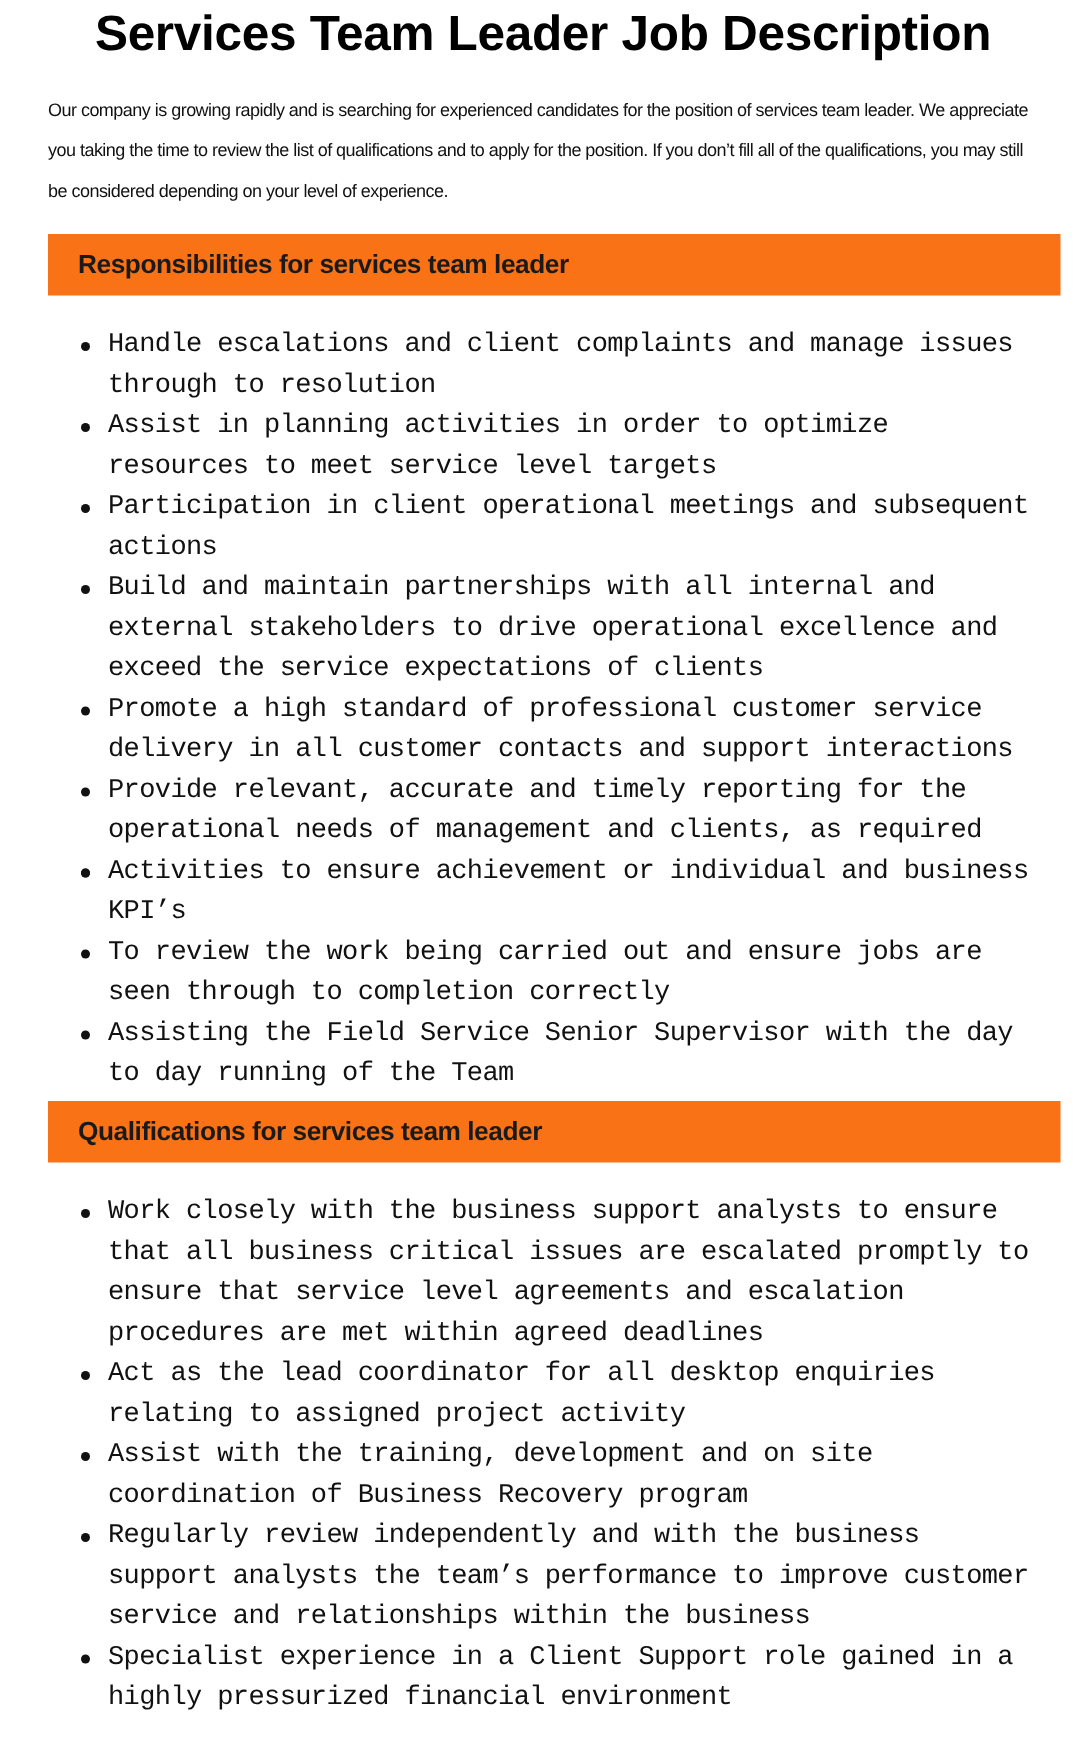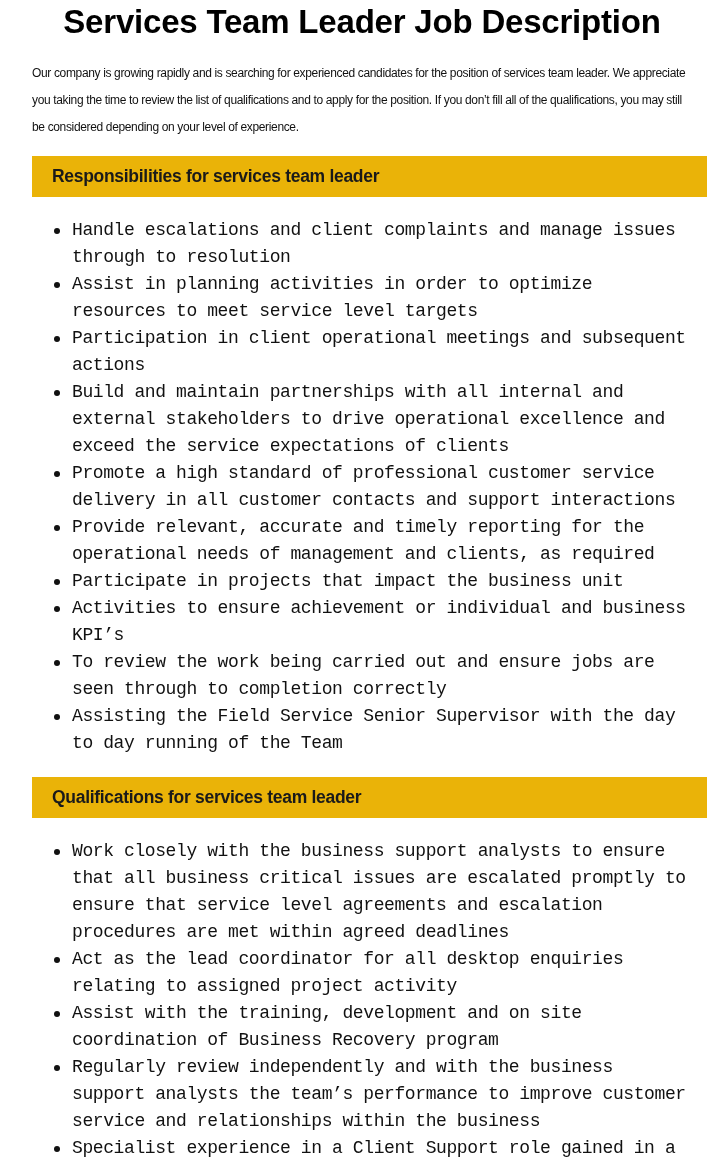--- a/index.html
+++ b/index.html
@@ -33,21 +33,21 @@
     .intro {
       margin: 14px 0 0 0;
       font-size: 12px;
       line-height: 27px;
       color: #111111;
       letter-spacing: -0.35px;
     }
     .section-header {
       margin-top: 15px;
       height: 41px;
-      background: #eab308;
+      background: #f97316;
       display: flex;
       align-items: center;
       padding-left: 20px;
       box-sizing: border-box;
       width: 675px;
     }
     .section-header h2 {
       margin: 0;
       font-size: 17.5px;
       font-weight: bold;
@@ -71,41 +71,41 @@
     ul.items li .bullet {
       position: absolute;
       left: -18px;
       top: 11px;
       width: 6px;
       height: 6px;
       border-radius: 50%;
       background: #111111;
     }
     .section-header.second {
-      margin-top: 20px;
+      margin-top: 4px;
     }
   </style>
 </head>
 <body>
 
 <div class="page">
   <h1 class="title">Services Team Leader Job Description</h1>
   <p class="intro">Our company is growing rapidly and is searching for experienced candidates for the position of services team leader. We appreciate you taking the time to review the list of qualifications and to apply for the position. If you don’t fill all of the qualifications, you may still be considered depending on your level of experience.</p>
 
   <div class="section-header">
     <h2>Responsibilities for services team leader</h2>
   </div>
   <ul class="items">
     <li><span class="bullet"></span><span>Handle escalations and client complaints and manage issues through to resolution</span></li>
     <li><span class="bullet"></span><span>Assist in planning activities in order to optimize resources to meet service level targets</span></li>
     <li><span class="bullet"></span><span>Participation in client operational meetings and subsequent actions</span></li>
     <li><span class="bullet"></span><span>Build and maintain partnerships with all internal and external stakeholders to drive operational excellence and exceed the service expectations of clients</span></li>
     <li><span class="bullet"></span><span>Promote a high standard of professional customer service delivery in all customer contacts and support interactions</span></li>
     <li><span class="bullet"></span><span>Provide relevant, accurate and timely reporting for the operational needs of management and clients, as required</span></li>
-    <li><span class="bullet"></span><span>Participate in projects that impact the business unit</span></li>
+    <li><span class="bullet"></span></li>
     <li><span class="bullet"></span><span>Activities to ensure achievement or individual and business KPI’s</span></li>
     <li><span class="bullet"></span><span>To review the work being carried out and ensure jobs are seen through to completion correctly</span></li>
     <li><span class="bullet"></span><span>Assisting the Field Service Senior Supervisor with the day to day running of the Team</span></li>
   </ul>
 
   <div class="section-header second">
     <h2>Qualifications for services team leader</h2>
   </div>
   <ul class="items">
     <li><span class="bullet"></span><span>Work closely with the business support analysts to ensure that all business critical issues are escalated promptly to ensure that service level agreements and escalation procedures are met within agreed deadlines</span></li>

